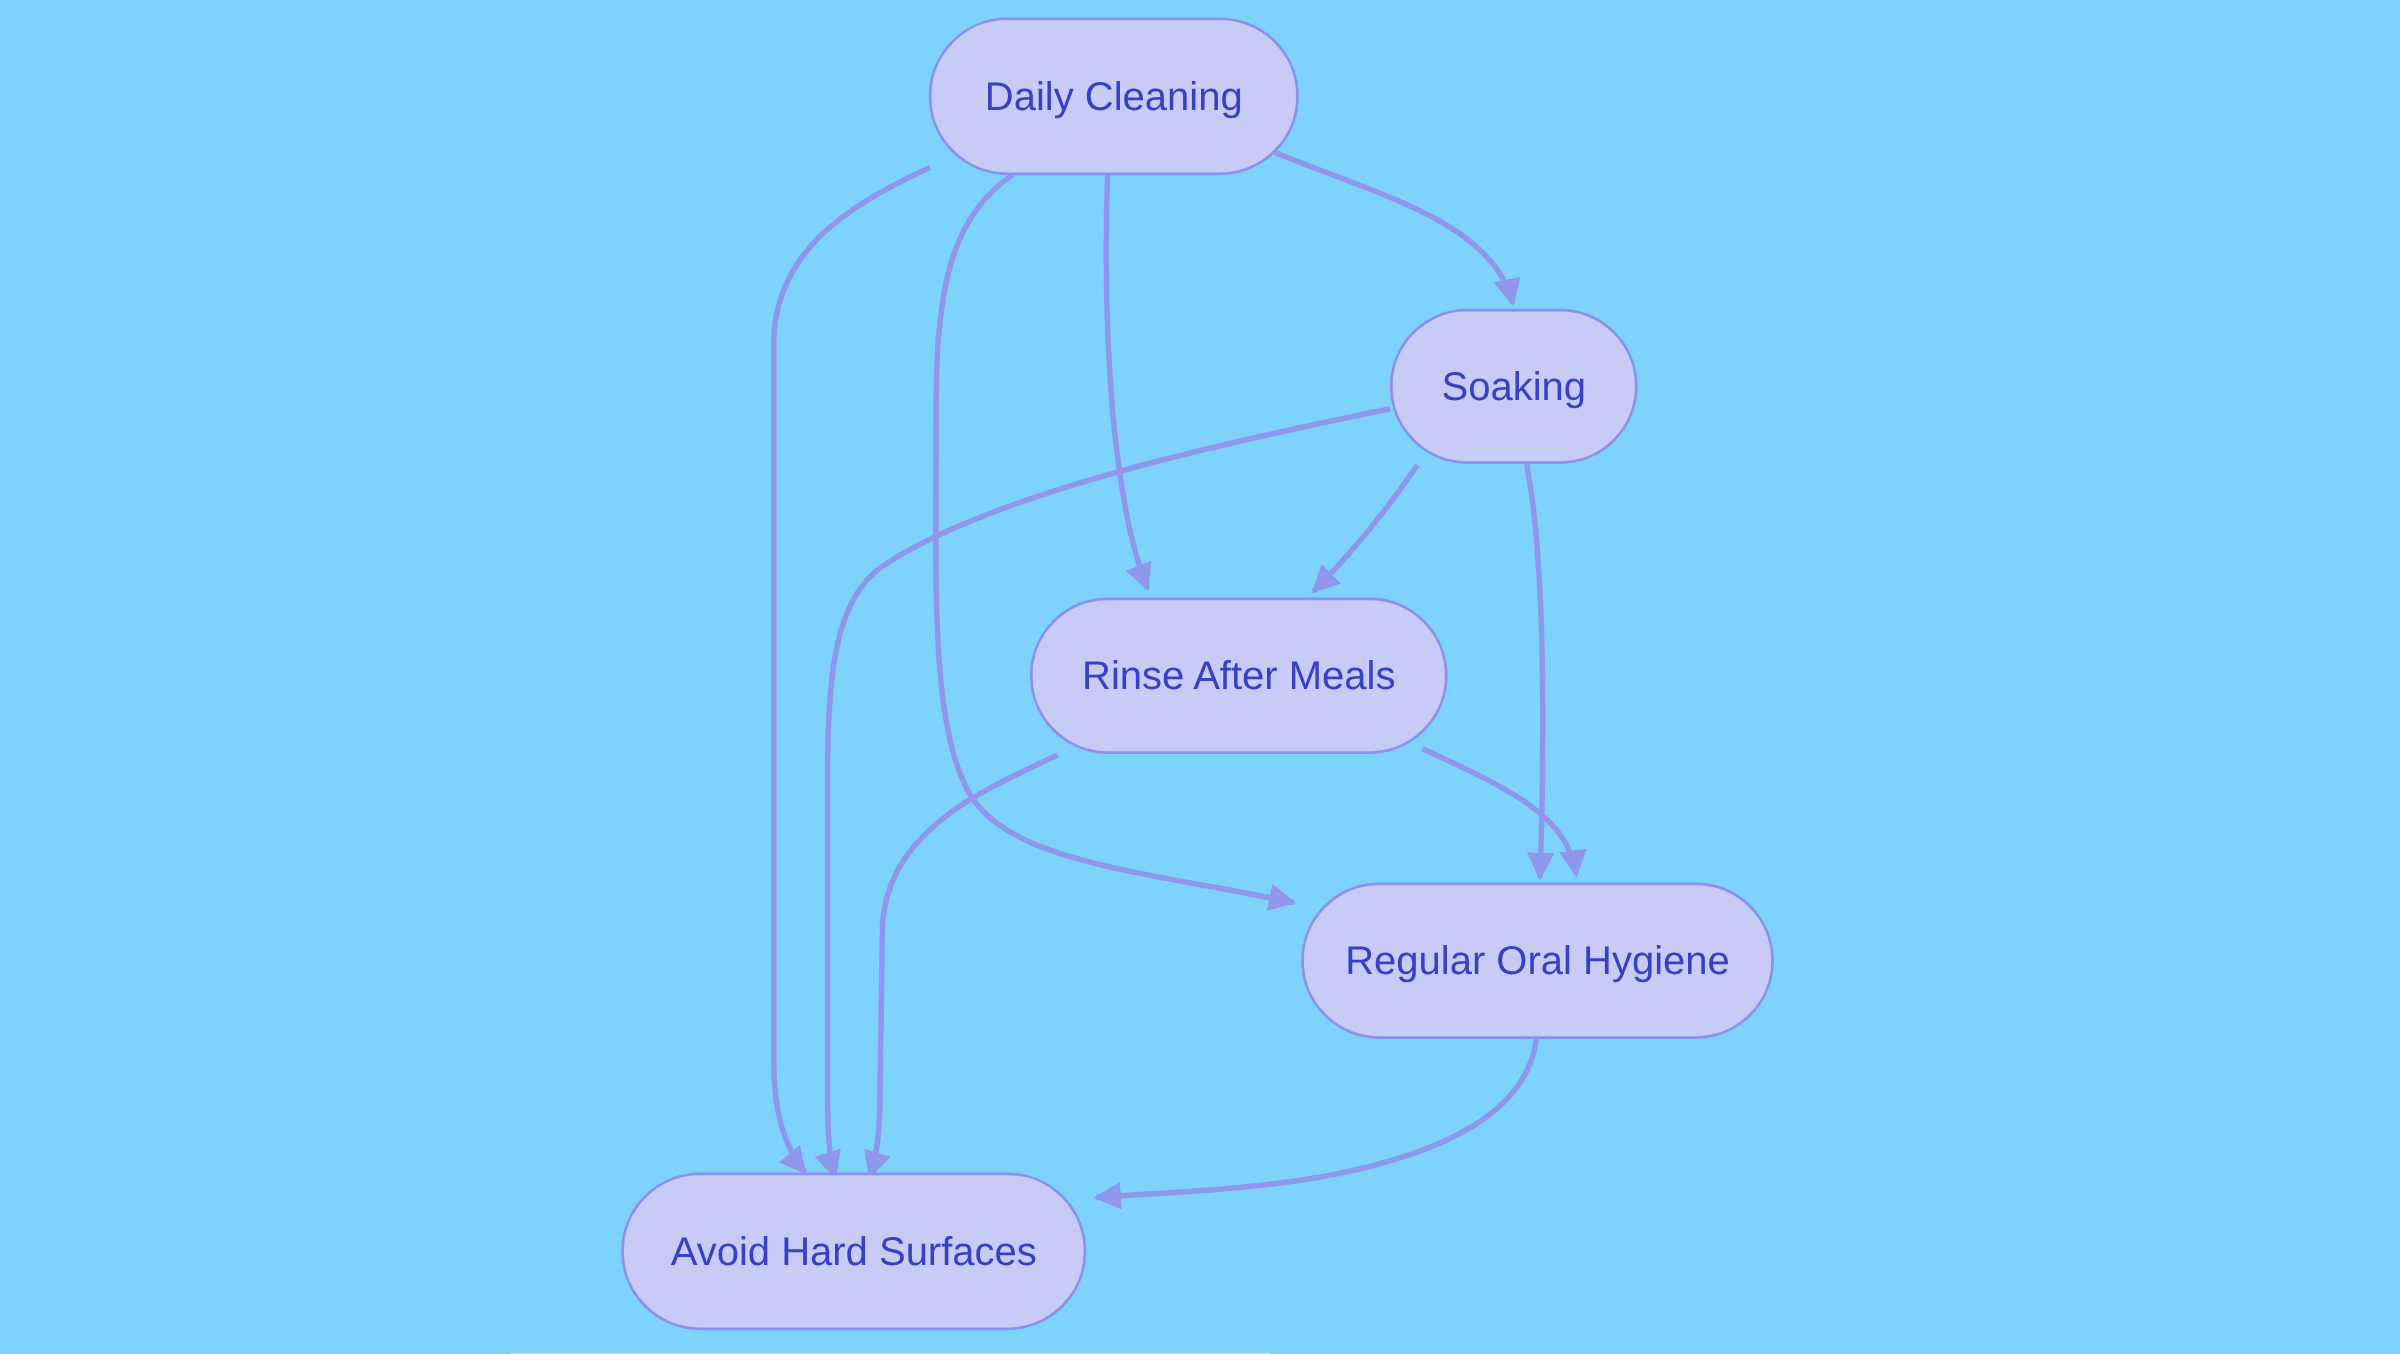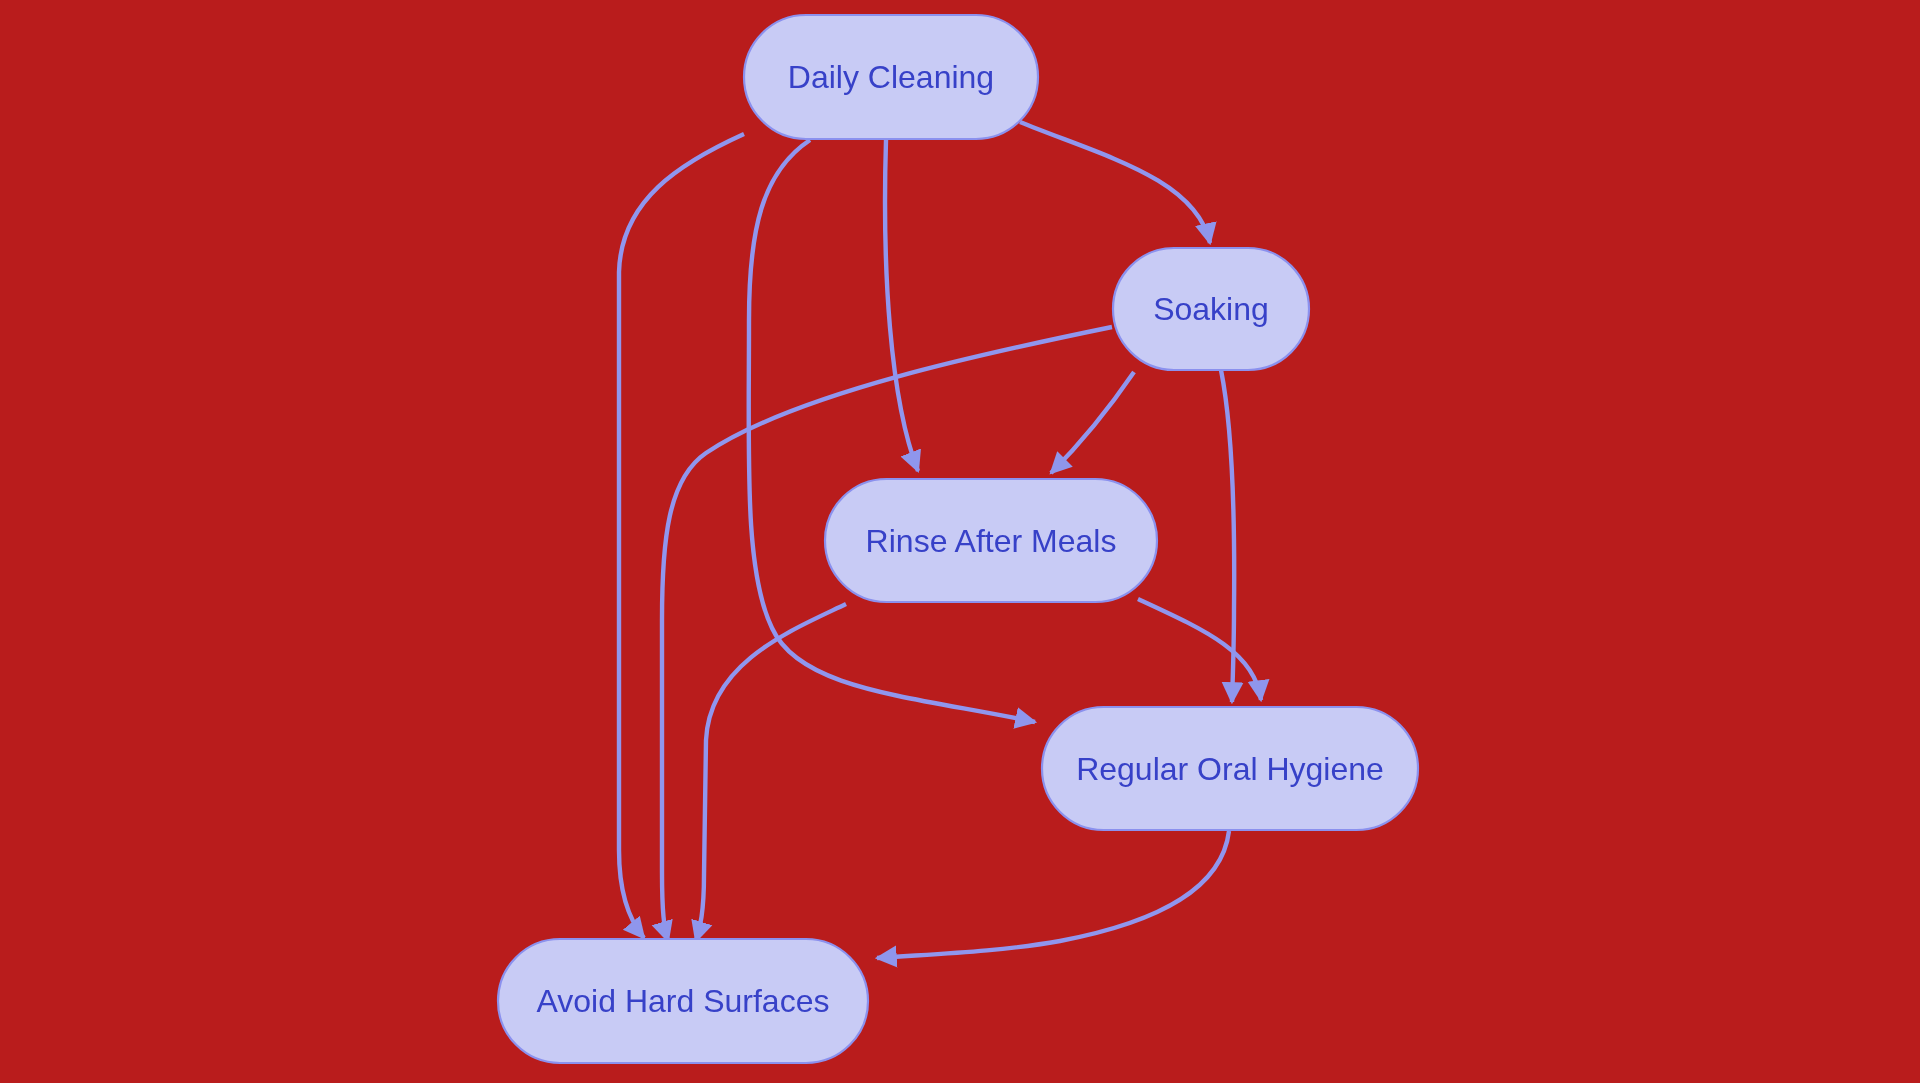--- a/index.html
+++ b/index.html
@@ -4,21 +4,21 @@
 <style>
   html, body {
     margin: 0;
     padding: 0;
     background: #ffffff;
   }
   #stage {
     position: relative;
     width: 1920px;
     height: 1083px;
-    background: #b91c1c;
+    background: #7dd3fc;
     overflow: hidden;
   }
   #flowchart-svg {
     display: block;
     width: 1920px;
     height: 1083px;
   }
   .edge-path {
     fill: none;
   }

